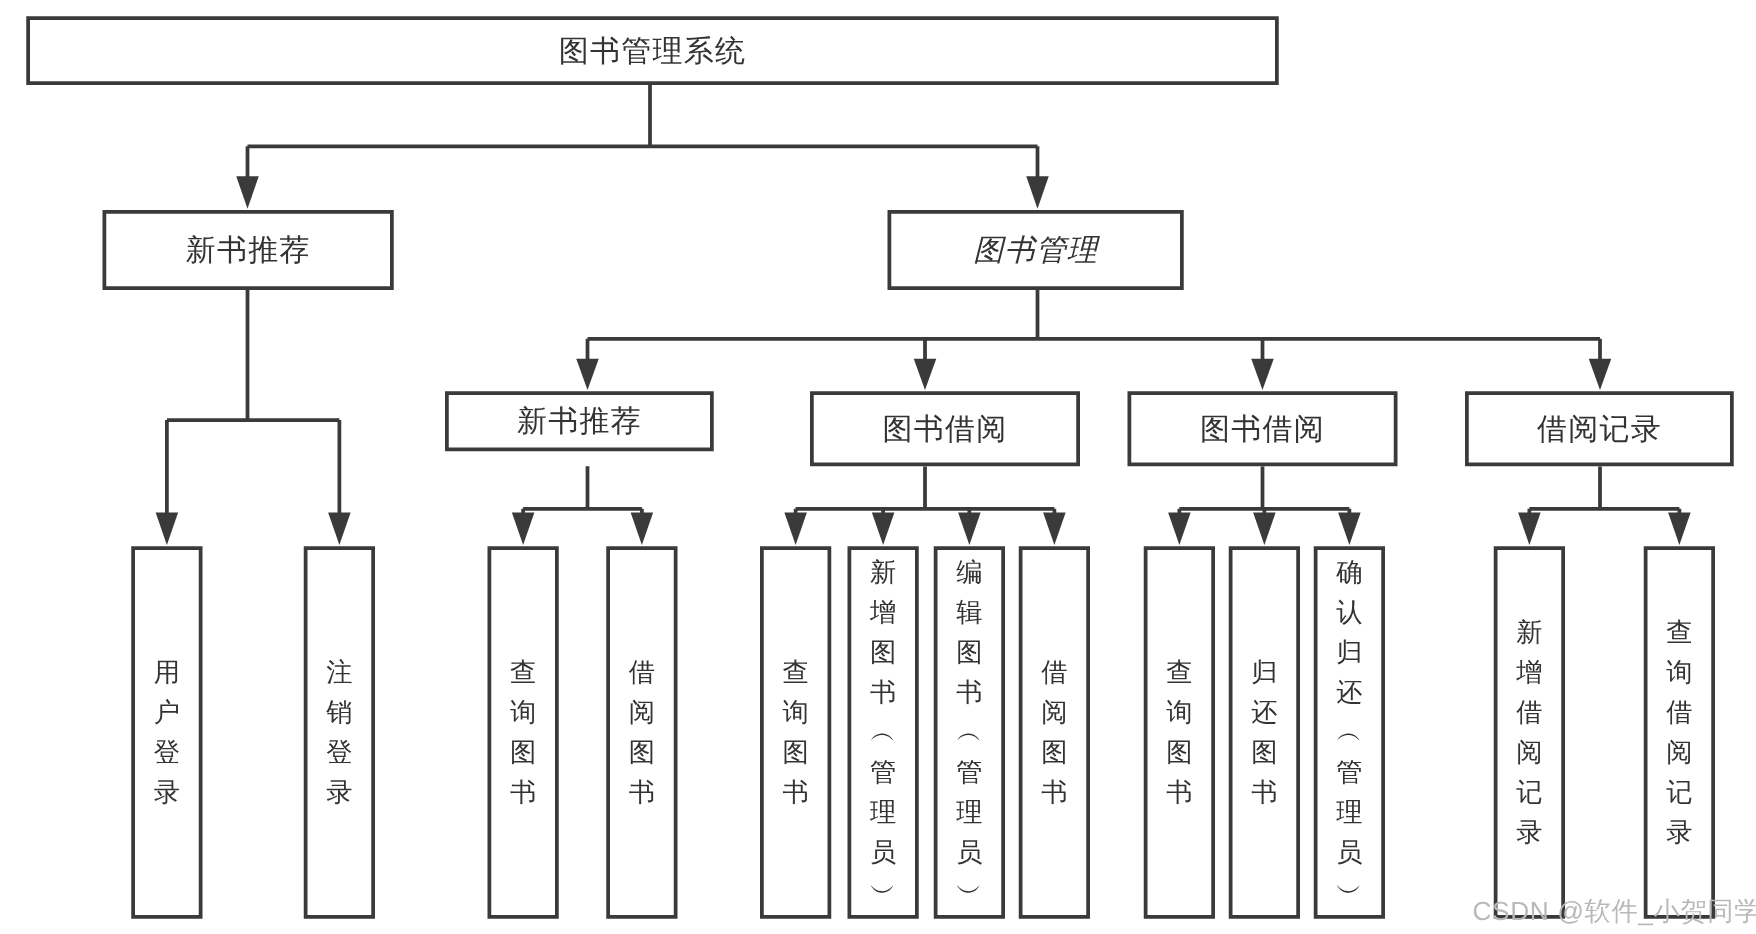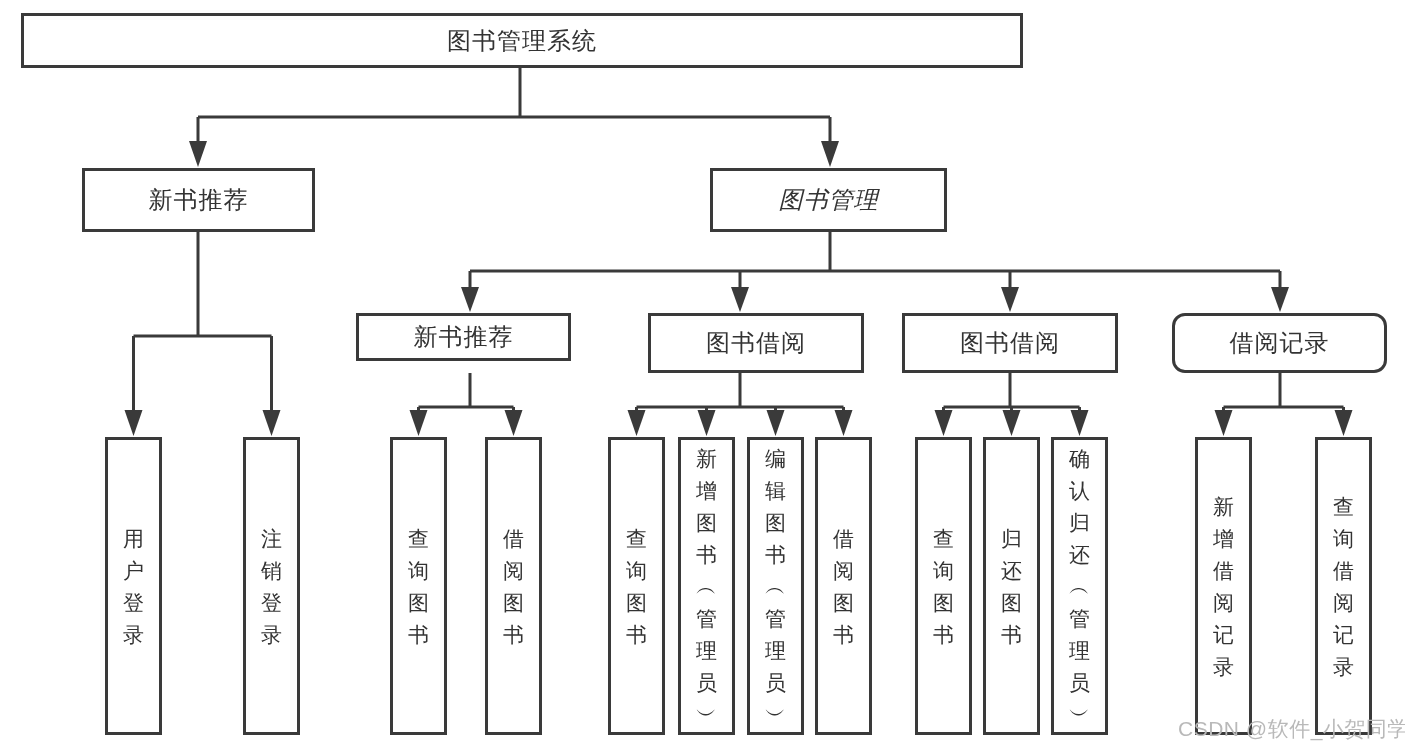--- a/index.html
+++ b/index.html
@@ -88,21 +88,21 @@
 
   <div class="hbox" style="left:356px;top:313px;width:215px;height:48px;">
     <span>新书推荐</span>
   </div>
   <div class="hbox" style="left:632px;top:313px;width:216px;height:60px;margin-left:16px;">
     <span>图书借阅</span>
   </div>
   <div class="hbox" style="left:902px;top:313px;width:216px;height:60px;">
     <span>图书借阅</span>
   </div>
-  <div class="hbox" style="left:1172px;top:313px;width:215px;height:60px;border-radius:13px;">
+  <div class="hbox" style="left:1172px;top:313px;width:215px;height:60px;">
     <span>借阅记录</span>
   </div>
 
   <div class="vbox" style="left:105px;">
     <div class="vlabel">
         <span class="vch">用</span>
         <span class="vch">户</span>
         <span class="vch">登</span>
         <span class="vch">录</span>
       </div>

